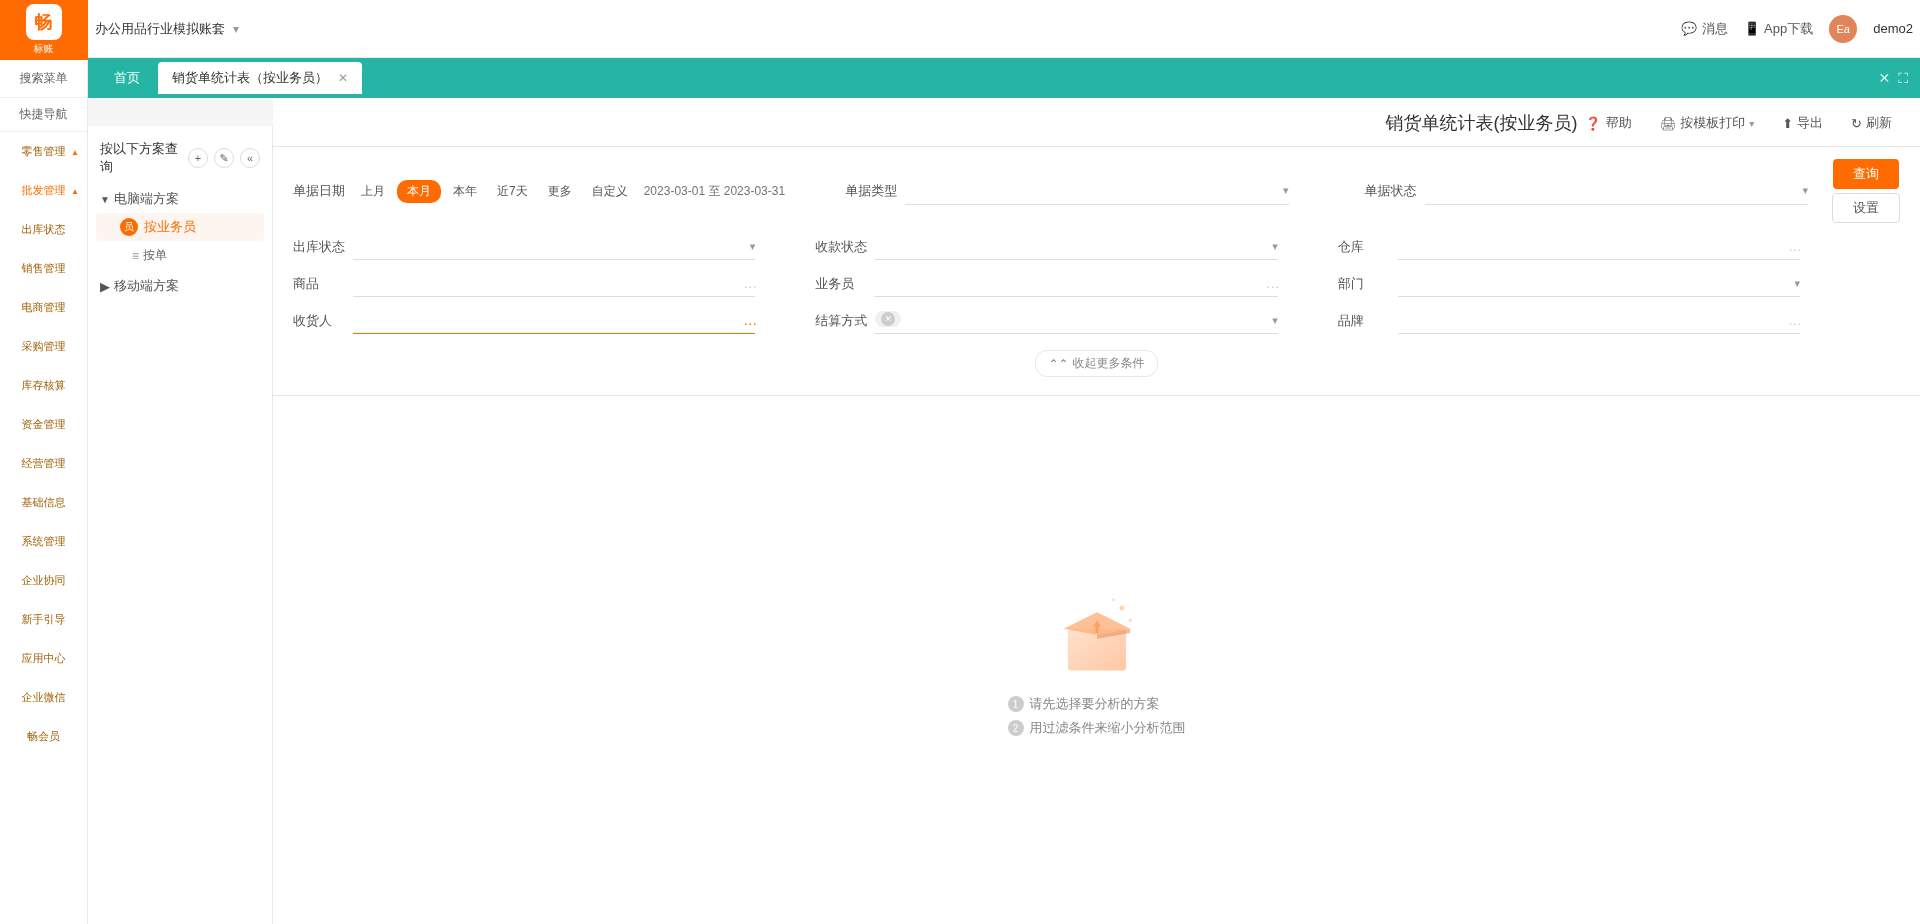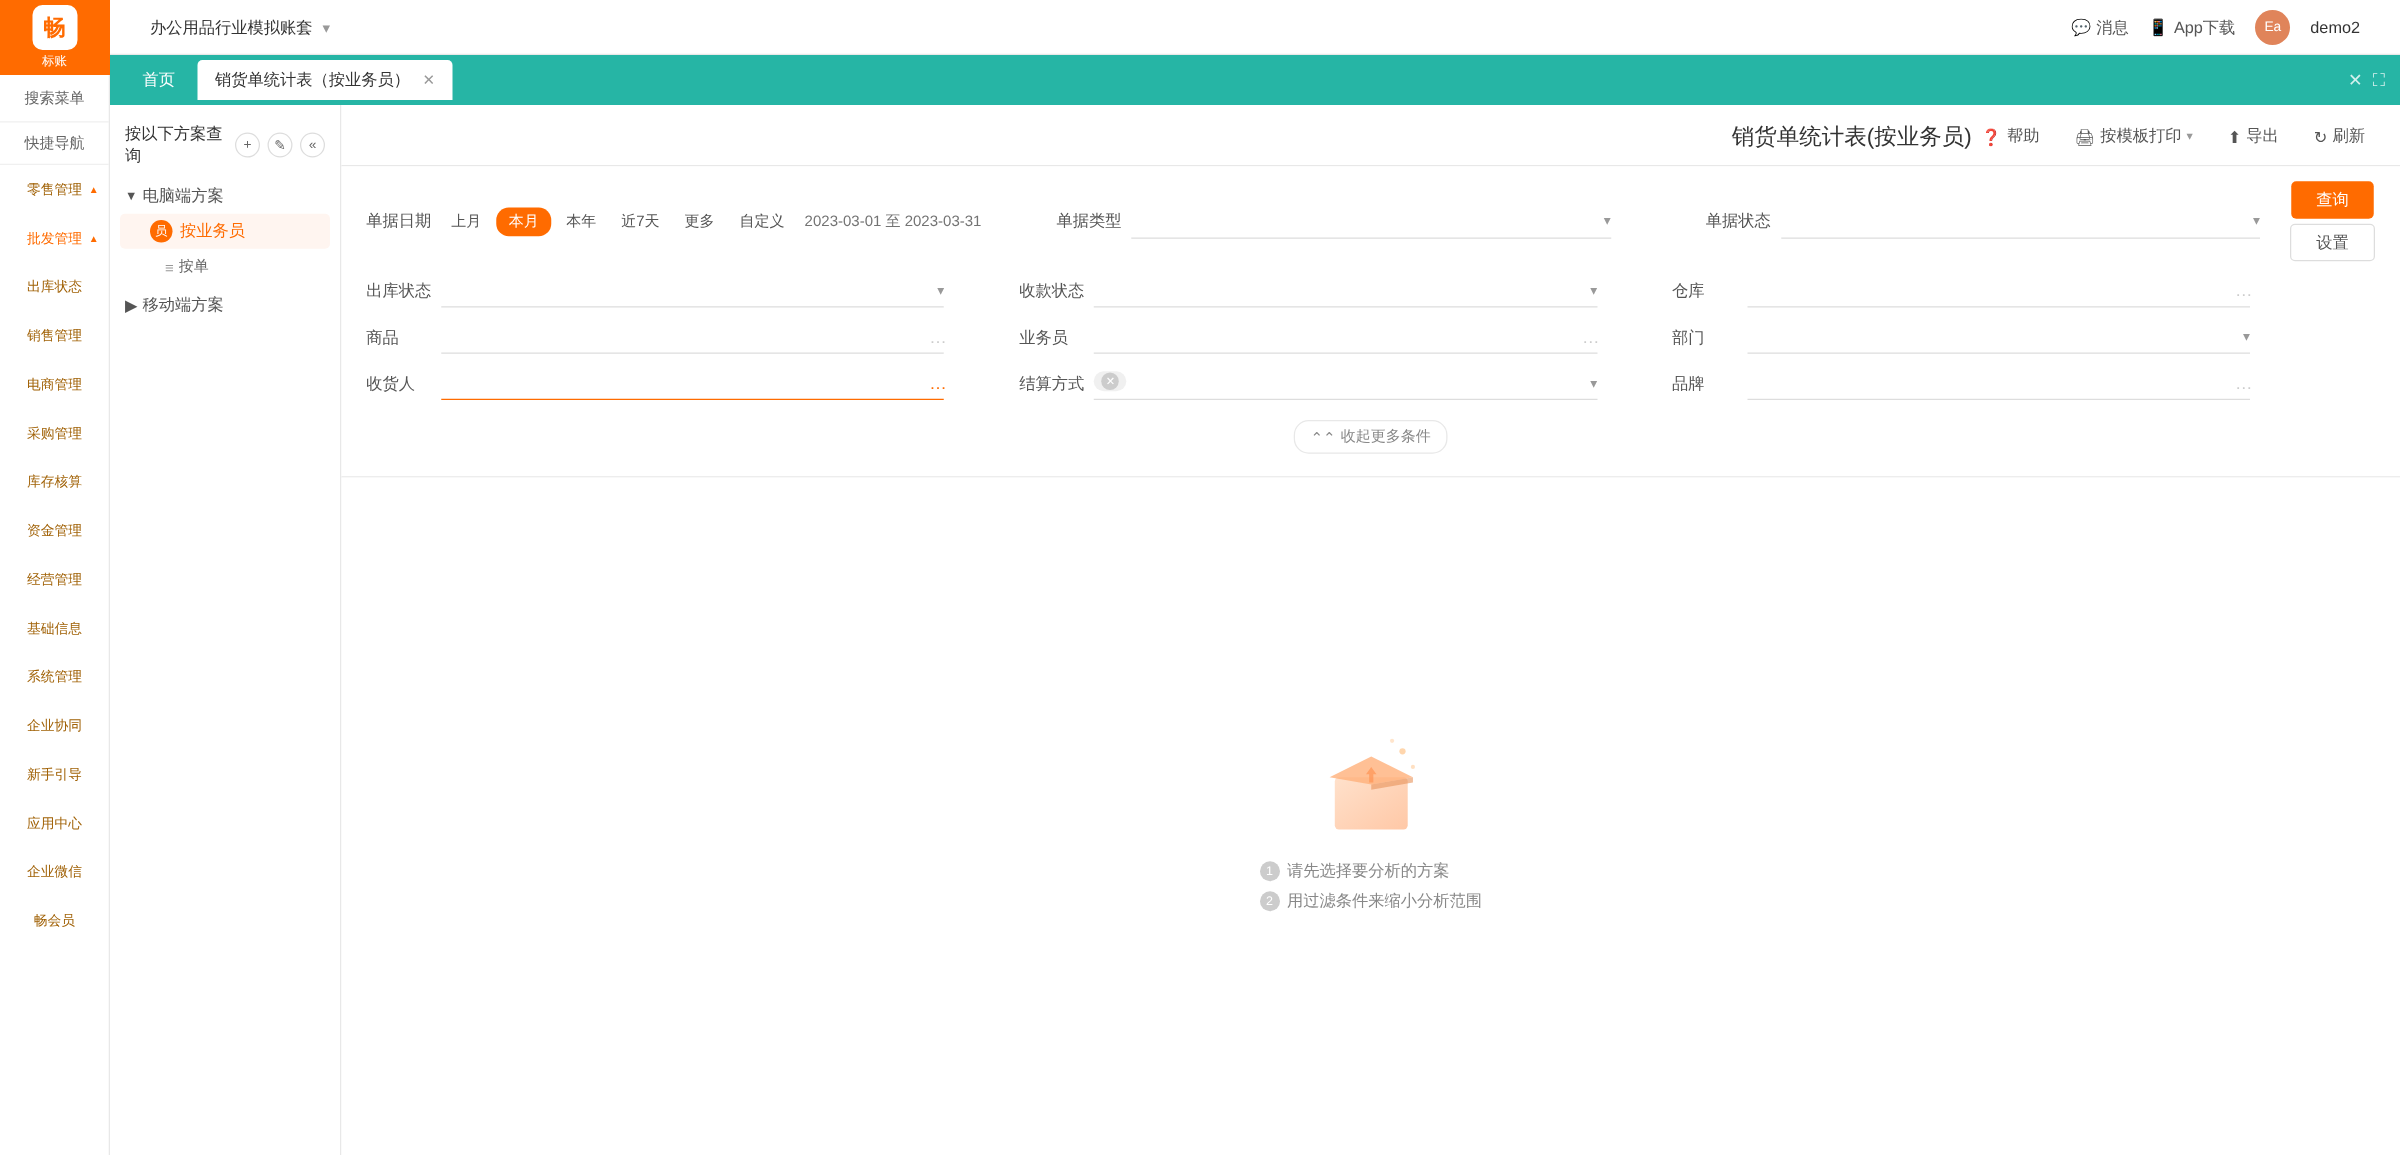--- a/index.html
+++ b/index.html
@@ -18,42 +18,42 @@
     .sidebar-item { width: 100%; padding: 12px 0; display: flex; flex-direction: column; align-items: center; cursor: pointer; color: #a16207; font-size: 12px; }
     .sidebar-item.active { color: #ff6b00; }
     .sidebar-item-label { font-size: 11px; text-align: center; }
     .sidebar-item.has-sub { position: relative; }
     .sidebar-item.has-sub::after { content: "▲"; font-size: 8px; position: absolute; right: 8px; top: 50%; transform: translateY(-50%); color: #ff6b00; }
 
     
     .main { flex: 1; display: flex; flex-direction: column; overflow: hidden; }
 
     
-    .top-header { height: 44px; background: #fff; border-bottom: 1px solid #e8e8e8; display: flex; align-items: center; padding: 0 32px; justify-content: space-between; flex-shrink: 0; gap: 44px; }
+    .top-header { height: 58px; background: #fff; border-bottom: 1px solid #e8e8e8; display: flex; align-items: center; padding: 0 7px; justify-content: space-between; flex-shrink: 0; gap: 44px; }
     .top-header-left { display: flex; align-items: center; gap: 8px; }
     .app-name { font-size: 13px; color: #333; }
     .app-dropdown { color: #999; cursor: pointer; font-size: 12px; }
     .top-header-right { display: flex; align-items: center; gap: 16px; }
     .header-action { display: flex; align-items: center; gap: 4px; font-size: 13px; color: #555; cursor: pointer; }
     .user-avatar { width: 28px; height: 28px; border-radius: 50%; background: #e0845a; display: flex; align-items: center; justify-content: center; color: #fff; font-size: 11px; cursor: pointer; overflow: hidden; }
 
     
     .tab-bar { height: 40px; background: #26b5a5; display: flex; align-items: center; padding: 0 12px; gap: 4px; flex-shrink: 0; }
     .tab-item { height: 32px; padding: 0 14px; border-radius: 4px 4px 0 0; display: flex; align-items: center; gap: 6px; font-size: 13px; cursor: pointer; color: rgba(255,255,255,0.8); }
     .tab-item.home { background: transparent; color: #fff; }
     .tab-item.active { background: #fff; color: #333; }
     .tab-close { font-size: 12px; color: #999; cursor: pointer; margin-left: 4px; }
     .tab-bar-controls { margin-left: auto; display: flex; align-items: center; gap: 8px; }
     .tab-ctrl-btn { color: rgba(255,255,255,0.8); cursor: pointer; font-size: 14px; }
 
     
     .content { flex: 1; display: flex; overflow: hidden; background: #f5f5f5; }
 
     
-    .left-panel { width: 185px; background: #fff; border-right: 1px solid #e8e8e8; padding: 10px 0; flex-shrink: 0; overflow-y: auto; }
+    .left-panel { width: 185px; background: #fff; border-right: 1px solid #e8e8e8; padding: 10px 0; flex-shrink: 0; overflow-y: auto; margin-top: 28px; }
     .left-panel-header { display: flex; align-items: center; justify-content: space-between; padding: 4px 12px; margin-bottom: 6px; }
     .left-panel-title { font-size: 13px; color: #333; font-weight: 500; }
     .left-panel-actions { display: flex; gap: 6px; }
     .left-panel-btn { width: 20px; height: 20px; border-radius: 50%; display: flex; align-items: center; justify-content: center; cursor: pointer; border: 1px solid #ddd; background: #fff; font-size: 11px; color: #666; }
     .scheme-group { padding: 0 8px; }
     .scheme-group-header { display: flex; align-items: center; gap: 4px; padding: 4px 4px; cursor: pointer; color: #555; font-size: 13px; }
     .scheme-group-header .arrow { font-size: 10px; }
     .scheme-item { padding: 5px 8px 5px 24px; cursor: pointer; font-size: 13px; color: #555; display: flex; align-items: center; gap: 6px; border-radius: 4px; margin: 1px 0; }
     .scheme-item.active { background: #fff5f0; color: #ff6b00; }
     .scheme-item-icon { width: 18px; height: 18px; border-radius: 50%; background: #ff6b00; display: flex; align-items: center; justify-content: center; color: #fff; font-size: 10px; flex-shrink: 0; }

